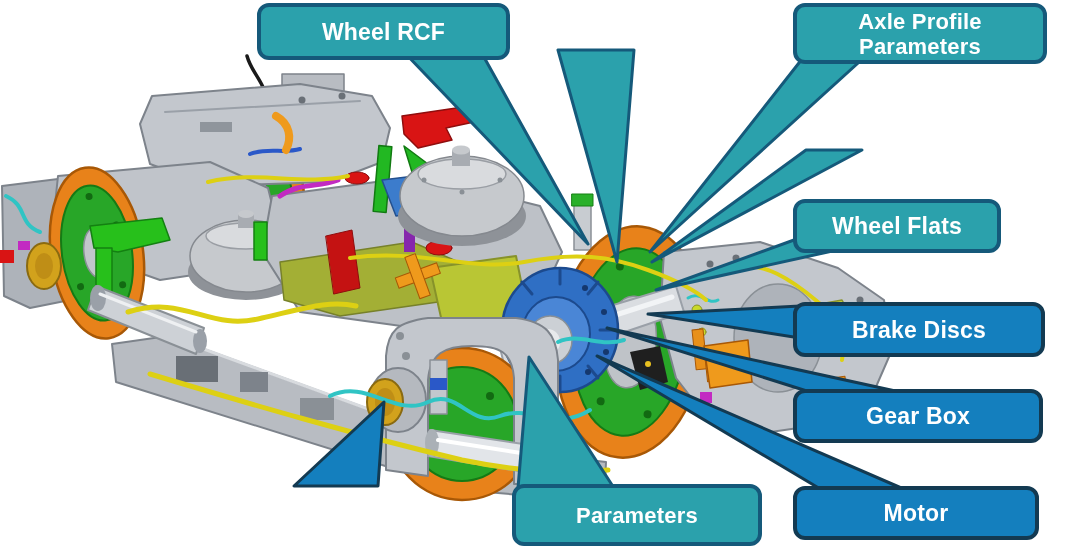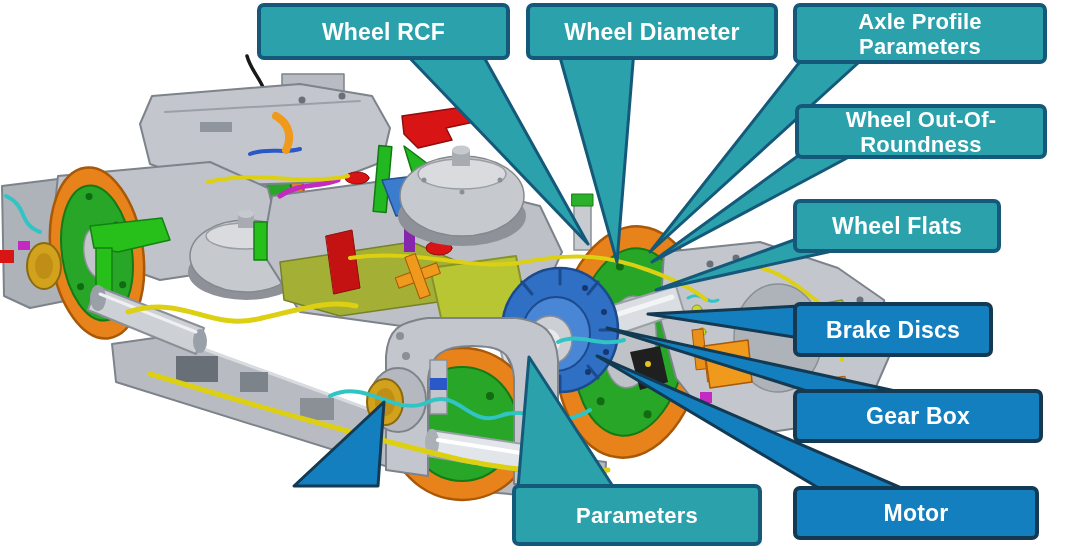--- a/index.html
+++ b/index.html
@@ -4,21 +4,21 @@
 <style>
   html,body{margin:0;padding:0;background:#ffffff;}
   .stage{
     position:relative;width:1068px;height:548px;background:#ffffff;overflow:hidden;
     font-family:"Liberation Sans", sans-serif;
   }
   .scene{position:absolute;left:0;top:0;width:1068px;height:548px;}
   .callout{
     position:absolute;box-sizing:border-box;z-index:5;
     display:flex;flex-direction:column;align-items:center;justify-content:center;
-    border:4px solid #16567b;border-radius:7px;
+    border:4px solid #16567b;border-radius:12px;
     color:#ffffff;font-weight:bold;font-size:23px;text-align:center;
     letter-spacing:.2px;line-height:26px;
   }
   .callout.teal{background:#2ba1ac;border-color:#15597a;}
   .callout.blue{background:#147fbe;border-color:#133a52;}
   .callout.two{font-size:22px;line-height:25px;}
   .line{display:block;white-space:nowrap;}
 </style>
 </head>
 <body>
@@ -277,39 +277,32 @@
       <polygon points="822,490 906,490 597,356"></polygon>
       <polygon points="294,486 378,486 384,402"></polygon>
     </g>
   </g>
 </svg>
 
 <div class="callout teal" style="left:257px;top:3px;width:253px;height:57px">
   <span class="line">Wheel RCF</span>
 </div>
 
-<div class="callout teal" style="left:526px;top:3px;width:252px;height:57px">
-  <span class="line">Wheel Diameter</span>
-</div>
 
 <div class="callout teal two" style="left:793px;top:3px;width:254px;height:61px">
   <span class="line">Axle Profile</span>
   <span class="line">Parameters</span>
 </div>
 
-<div class="callout teal two" style="left:795px;top:104px;width:252px;height:55px">
-  <span class="line">Wheel Out-Of-</span>
-  <span class="line">Roundness</span>
-</div>
 
 <div class="callout teal" style="left:793px;top:199px;width:208px;height:54px">
   <span class="line">Wheel Flats</span>
 </div>
 
-<div class="callout blue" style="left:793px;top:302px;width:200px;height:55px">
+<div class="callout blue" style="left:793px;top:302px;width:252px;height:55px">
   <span class="line">Brake Discs</span>
 </div>
 
 <div class="callout blue" style="left:793px;top:389px;width:250px;height:54px">
   <span class="line">Gear Box</span>
 </div>
 
 <div class="callout blue" style="left:793px;top:486px;width:246px;height:54px">
   <span class="line">Motor</span>
 </div>

